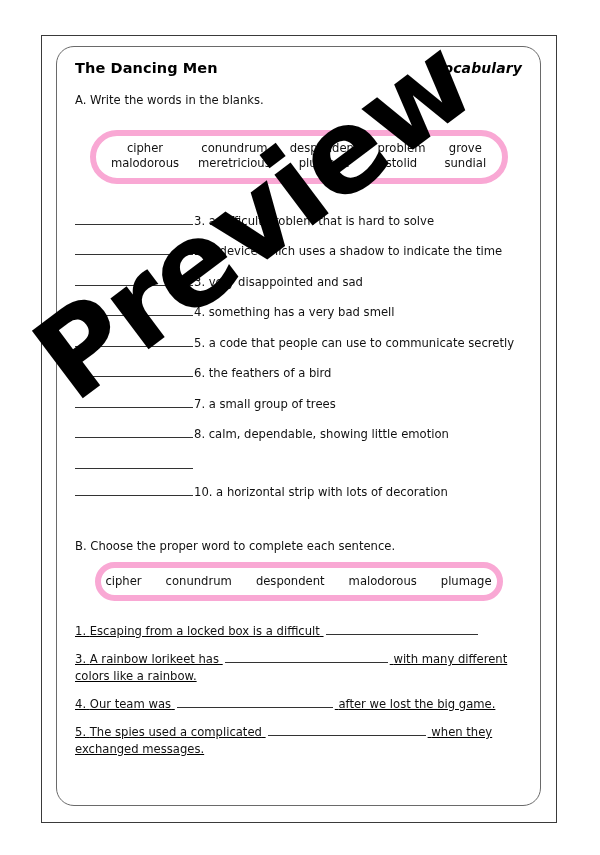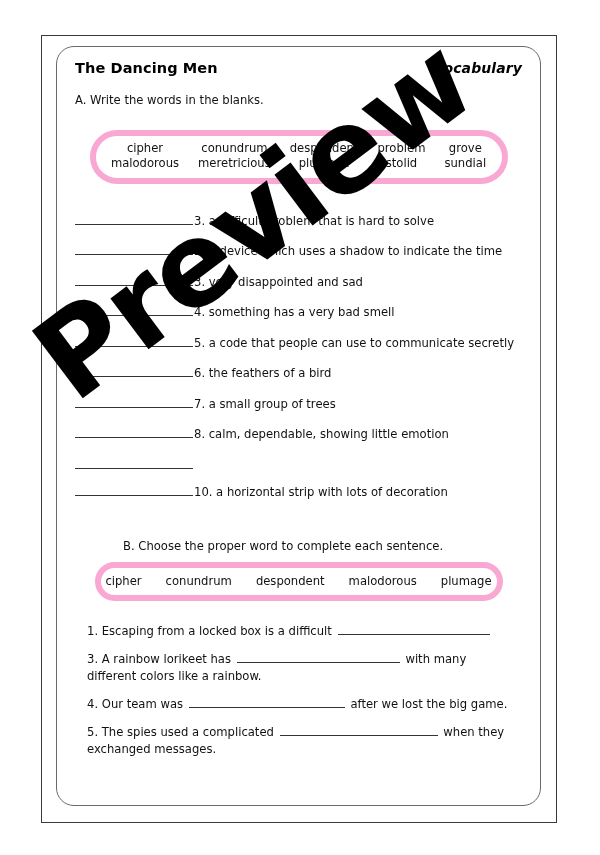--- a/index.html
+++ b/index.html
@@ -140,23 +140,24 @@
     border-bottom: 1px solid #333;
     height: 13px;
     margin-right: 1px;
   }
   .def-text {
     white-space: nowrap;
   }
 
   
   .sentence-list {
-    margin: 12px;
+    margin: 0;
     padding: 0;
     list-style: none;
+    text-decoration: underline;
   }
   .sentence-item {
     font-size: 11.6px;
     color: #111;
     margin-bottom: 12px;
     line-height: 1.42;
   }
   .inline-blank {
     display: inline-block;
     border-bottom: 1px solid #333;
@@ -275,21 +276,21 @@
         <span class="def-blank"></span>
       </li>
       <li class="def-item">
         <span class="def-blank"></span>
         <span class="def-text">10. a horizontal strip with lots of decoration</span>
       </li>
     </ul>
 
     <div class="section-b-gap"></div>
 
-    <div class="section-instruction" style="margin-bottom:4px;margin-left:48px;">B. Choose the proper word to complete each sentence.</div>
+    <div class="section-instruction" style="margin-bottom:4px;">B. Choose the proper word to complete each sentence.</div>
 
     <div class="wordbank wordbank-b">
       <div class="wb-row-single">
         <span class="wb-word">cipher</span>
         <span class="wb-word">conundrum</span>
         <span class="wb-word">despondent</span>
         <span class="wb-word">malodorous</span>
         <span class="wb-word">plumage</span>
       </div>
     </div>

